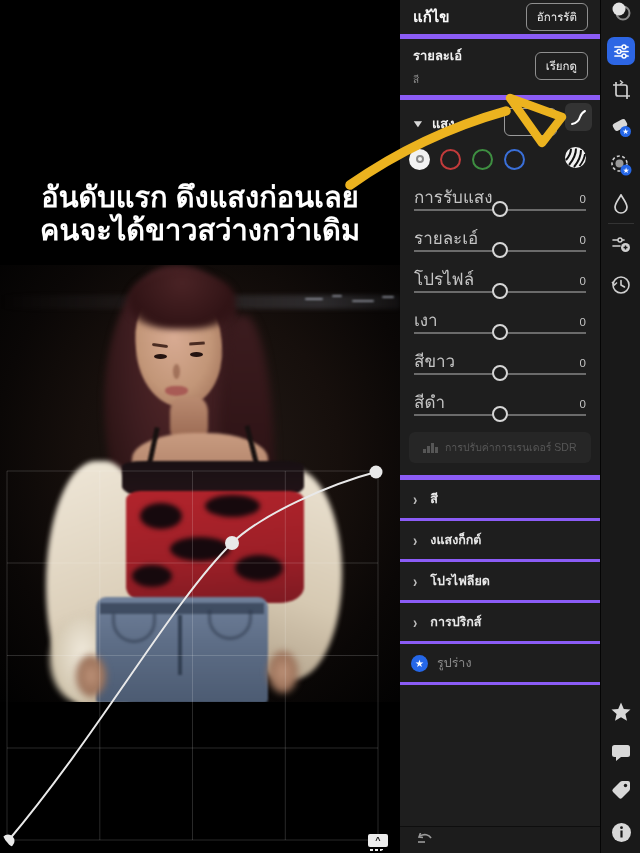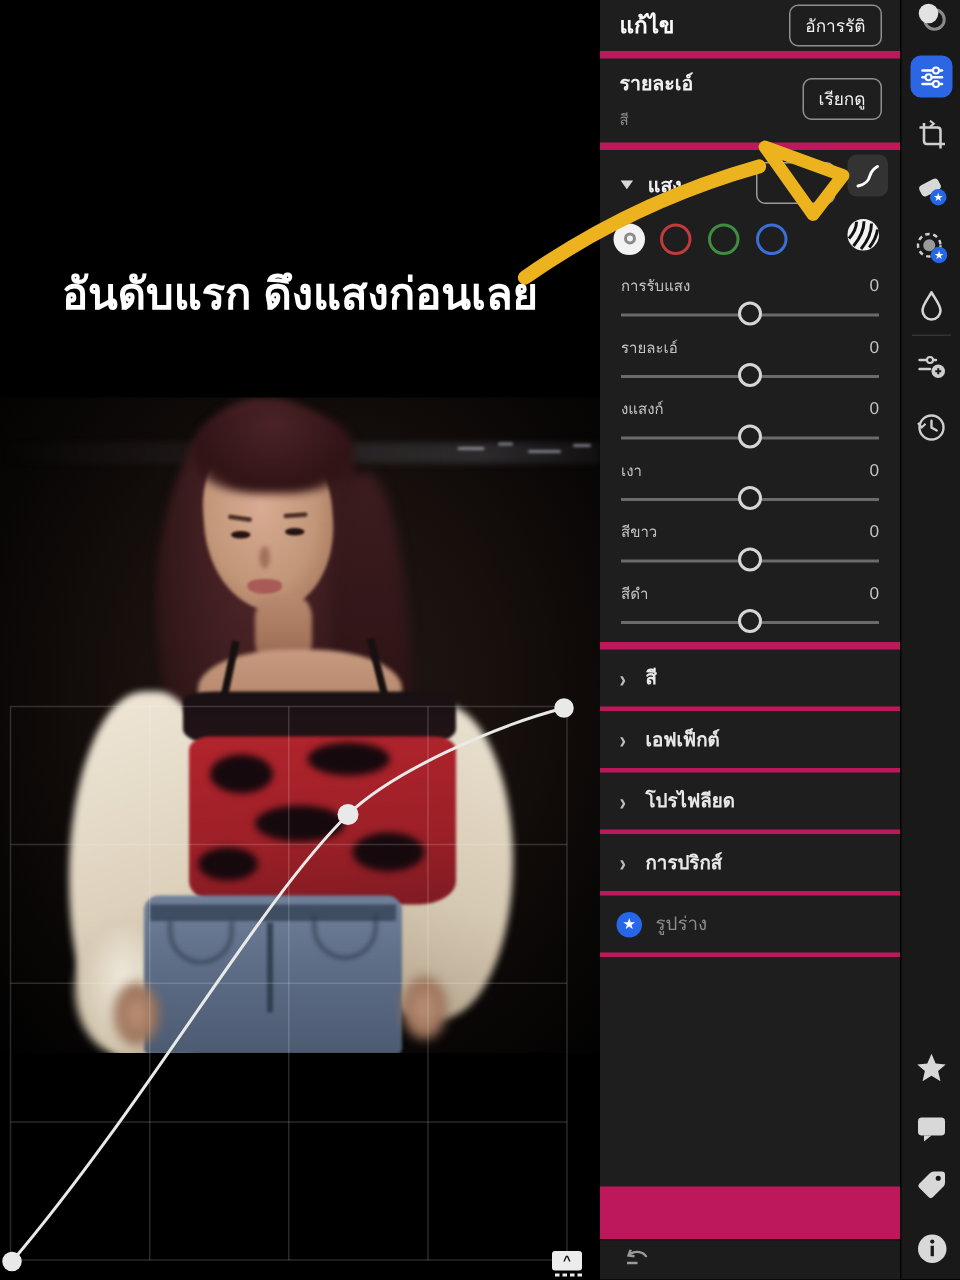--- a/index.html
+++ b/index.html
@@ -1,21 +1,21 @@
 <!DOCTYPE html>
 <html><head>
 <meta charset="utf-8">
 <style>
   html,body{margin:0;padding:0;background:#000;}
   *{box-sizing:border-box;}
   .screen{position:relative;width:640px;height:853px;background:#000;overflow:hidden;
           font-family:"Liberation Sans",sans-serif;color:#e6e6e6;}
 
   
-  .photo-area{position:absolute;left:0;top:0;width:400px;height:853px;background:#000;overflow:hidden;}
+  .photo-area{position:absolute;left:0;top:0;width:400px;height:853px;background:#000;overflow:hidden;border-radius:30px;}
   .caption{position:absolute;left:0;top:181px;width:400px;text-align:center;
            font-weight:bold;font-size:29px;line-height:1.15;color:#fff;
            text-shadow:0 1px 3px rgba(0,0,0,.8);z-index:20;}
   .photo{position:absolute;left:0;top:265px;width:400px;height:437px;overflow:hidden;
          background:radial-gradient(ellipse at 52% 45%, #221a16 0%, #160f0c 45%, #0a0706 72%, #010101 100%);}
   .ph{position:absolute;}
   .horizon{position:absolute;left:0;top:30px;width:400px;height:14px;
            background:linear-gradient(90deg,rgba(40,38,40,0) 0%,rgba(70,68,72,.35) 55%,rgba(90,92,100,.4) 80%,rgba(60,60,66,.2) 100%);
            filter:blur(2px);}
   .light-dot{position:absolute;height:2px;background:rgba(205,212,228,.55);filter:blur(1px);border-radius:2px;}
@@ -62,21 +62,21 @@
   
   .curve-overlay{position:absolute;left:0;top:440px;width:400px;height:413px;z-index:30;}
   
   .mini-toggle{position:absolute;left:368px;top:834px;width:22px;height:19px;z-index:31;}
   .mini-toggle .box{width:20px;height:13px;background:#ececec;border-radius:2px;
         display:flex;align-items:center;justify-content:center;color:#111;font-size:9px;font-weight:bold;line-height:1;}
   .mini-toggle .dots{display:flex;gap:2px;margin-top:2px;justify-content:center;}
   .mini-toggle .dots i{width:3px;height:2px;background:#ececec;display:block;}
 
   
-  .panel{position:absolute;left:400px;top:0;width:200px;height:853px;background:#be185d;}
+  .panel{position:absolute;left:400px;top:0;width:200px;height:853px;background:#8b5cf6;}
   .group{background:#1e1e1e;margin-bottom:5px;}
   .row-header{display:flex;align-items:center;justify-content:space-between;padding:5px 12px 6px 13px;height:34px;}
   .panel-title{font-size:15px;font-weight:bold;color:#fafafa;}
   .btn-outline{border:1px solid #8f8f8f;border-radius:6px;background:transparent;color:#f2f2f2;
                font-size:11.5px;padding:4px 10px;font-family:inherit;}
   .row-profile{display:flex;align-items:center;justify-content:space-between;padding:10px 12px 12px 13px;height:56px;}
   .profile-label{font-size:13px;font-weight:bold;color:#f0f0f0;}
   .profile-value{font-size:10px;color:#8a8a8a;margin-top:6px;}
   .light-group{padding-bottom:2px;}
   .row-light{display:flex;align-items:center;padding:8px 9px 6px 13px;height:44px;position:relative;}
@@ -88,21 +88,21 @@
   .row-channels{display:flex;align-items:center;padding:2px 11px 8px 9px;height:36px;}
   .chan{width:21px;height:21px;border-radius:50%;margin-right:10px;}
   .chan.white{background:#f2f2f2;display:flex;align-items:center;justify-content:center;}
   .chan.white i{width:8px;height:8px;border:2px solid #8a8a8a;border-radius:50%;display:block;}
   .chan.ring-red{border:2.5px solid #c23b3b;}
   .chan.ring-green{border:2.5px solid #3e8e41;margin-left:1px;}
   .chan.ring-blue{border:2.5px solid #3a6fd8;margin-left:1px;}
   .bw-mix{margin-left:auto;margin-right:2px;}
   .slider-row{padding:0 14px;height:41px;position:relative;}
   .slider-top{display:flex;justify-content:space-between;align-items:baseline;padding-top:3px;}
-  .slider-label{font-size:10px;color:#c4c4c4;}
+  .slider-label{font-size:17px;color:#c4c4c4;}
   .slider-value{font-size:11.5px;color:#c4c4c4;}
   .slider-track{position:absolute;left:14px;right:14px;top:29px;height:1.5px;background:#6b6b6b;}
   .slider-knob{position:absolute;left:50%;top:21px;margin-left:-8px;width:16px;height:16px;border-radius:50%;
                border:2px solid #d6d6d6;background:#1e1e1e;}
   .sdr-btn{margin:6px 9px 10px 9px;height:31px;background:#262626;border-radius:6px;
            display:flex;align-items:center;justify-content:center;gap:7px;color:#565656;font-size:10.5px;}
   .sdr-bars{display:flex;align-items:flex-end;gap:1.5px;}
   .sdr-bars i{width:2.5px;background:#565656;display:block;}
   .section-row{background:#1e1e1e;height:38px;margin-bottom:3px;display:flex;align-items:center;padding:0 13px;}
   .section-chev{color:#bdbdbd;font-size:13px;font-weight:bold;margin-right:13px;transform:scaleY(1.2);}
@@ -126,20 +126,21 @@
 </style>
 </head>
 <body>
 
 <div class="screen">
 
   <div class="photo-area">
 
     <div class="caption">
       <div>อันดับแรก ดึงแสงก่อนเลย</div>
+      <div>คนจะได้ขาวสว่างกว่าเดิม</div>
     </div>
 
     <div class="photo">
       <div class="ph horizon"></div>
       <div class="light-dot" style="left:305px;top:33px;width:18px;"></div>
       <div class="light-dot" style="left:332px;top:30px;width:10px;"></div>
       <div class="light-dot" style="left:352px;top:35px;width:22px;"></div>
       <div class="light-dot" style="left:382px;top:31px;width:12px;"></div>
       <div class="ph hair"></div>
       <div class="ph hair-strand-r"></div>
@@ -260,21 +261,21 @@
       <div class="slider-row">
         <div class="slider-top">
           <span class="slider-label">รายละเอ์</span>
           <span class="slider-value">0</span>
         </div>
         <div class="slider-track"></div>
         <div class="slider-knob"></div>
       </div>
       <div class="slider-row">
         <div class="slider-top">
-          <span class="slider-label">งแสงก์</span>
+          <span class="slider-label">โปรไฟล์</span>
           <span class="slider-value">0</span>
         </div>
         <div class="slider-track"></div>
         <div class="slider-knob"></div>
       </div>
       <div class="slider-row">
         <div class="slider-top">
           <span class="slider-label">เงา</span>
           <span class="slider-value">0</span>
         </div>
@@ -291,29 +292,38 @@
       </div>
       <div class="slider-row">
         <div class="slider-top">
           <span class="slider-label">สีดำ</span>
           <span class="slider-value">0</span>
         </div>
         <div class="slider-track"></div>
         <div class="slider-knob"></div>
       </div>
 
+      <div class="sdr-btn">
+        <span class="sdr-bars">
+          <i style="height:4px;"></i>
+            <i style="height:7px;"></i>
+            <i style="height:10px;"></i>
+            <i style="height:6px;"></i>
+        </span>
+        <span>การปรับค่าการเรนเดอร์ SDR</span>
+      </div>
     </div>
 
     <div class="section-row">
       <span class="section-chev">›</span>
       <span class="section-label">สี</span>
     </div>
     <div class="section-row">
       <span class="section-chev">›</span>
-      <span class="section-label">เอฟเฟ็กต์</span>
+      <span class="section-label">งแสงก็กต์</span>
     </div>
     <div class="section-row">
       <span class="section-chev">›</span>
       <span class="section-label">โปรไฟลียด</span>
     </div>
     <div class="section-row">
       <span class="section-chev">›</span>
       <span class="section-label">การปริกส์</span>
     </div>
     <div class="section-row">

